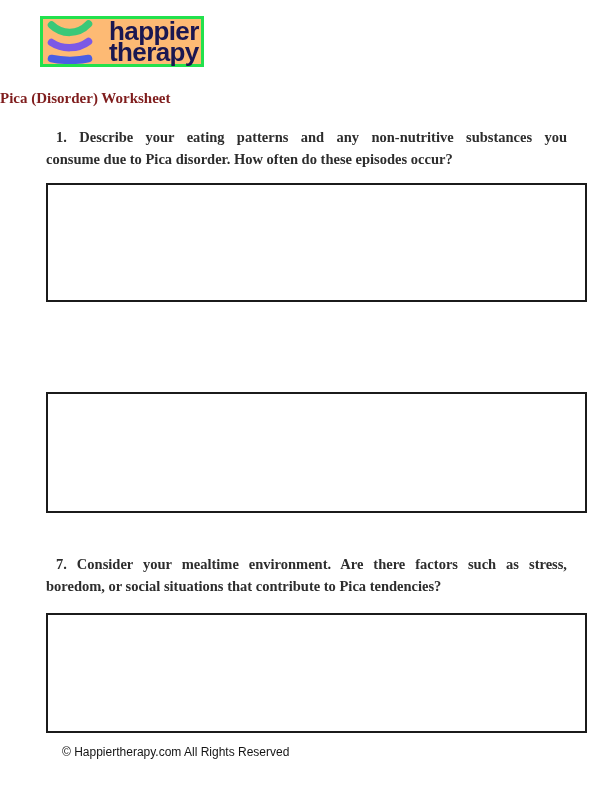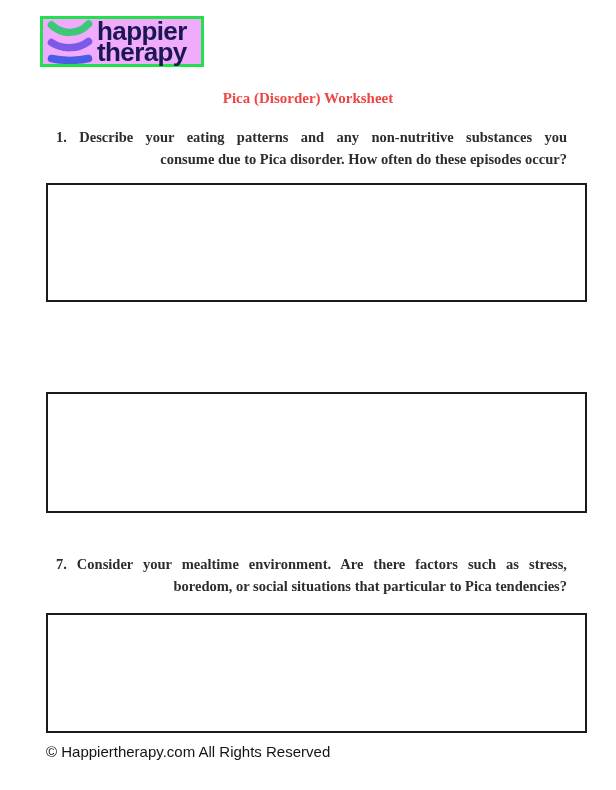--- a/index.html
+++ b/index.html
@@ -8,67 +8,67 @@
   .page {
     position: relative; width: 616px; height: 790px;
     background: #ffffff; overflow: hidden;
   }
 
   
   .logo-frame {
     position: absolute; left: 40px; top: 16px;
     width: 164px; height: 51px;
     border: 3px solid #23e14d;
-    background: #f0abfc;
-    display: flex; align-items: center;
+    background: #fdba74;
+    display: flex; align-items: center; gap: 12px;
   }
   .logo-waves { margin-left: 4px; flex: 0 0 auto; display: block; }
   .logo-wordmark {
     margin-left: 4px;
     font-family: "Liberation Sans", sans-serif;
     font-weight: bold; font-size: 26px; line-height: 20.5px;
     letter-spacing: -0.6px; color: #1a1751;
     white-space: nowrap;
   }
 
   
   .title {
     position: absolute; left: 0; top: 88px; width: 100%;
-    text-align: center;
+    text-align: left;
     font-weight: bold; font-size: 15px; line-height: 20px;
-    color: #ef4444;
+    color: #7f1d1d;
   }
 
   
   .question {
     position: absolute; left: 46px; width: 521px;
     font-weight: bold; font-size: 14.5px; line-height: 22px;
     color: #2d2d2d;
   }
   .q-line1 { text-align: justify; text-align-last: justify; white-space: normal; margin-left: 10px; }
-  .q-line2 { text-align: right; }
+  .q-line2 { text-align: left; }
   #q1 { top: 126px; }
   #q2 { top: 339px; }
   #q3 { top: 553px; }
 
   
   .answer-box {
     position: absolute; left: 46px; width: 541px;
     border: 2px solid #1b1b1b; background: #ffffff;
     cursor: text;
   }
   #box1 { top: 183px; height: 119px; }
   #box2 { top: 392px; height: 121px; }
   #box3 { top: 613px; height: 120px; }
 
   
   .footer {
-    position: absolute; left: 46px; top: 744px;
+    position: absolute; left: 62px; top: 744px;
     font-family: "Liberation Sans", sans-serif;
-    font-size: 15px; line-height: 16px; color: #141414;
+    font-size: 12px; line-height: 16px; color: #141414;
   }
 </style>
 </head>
 <body>
 
 <div class="page">
 
   <div class="logo-frame">
     <svg class="logo-waves" width="46" height="44" viewBox="0 0 46 44" aria-hidden="true">
       <path d="M4.5 5 C15 15, 31 15, 41.5 4" fill="none" stroke="#3bc878" stroke-width="7.5" stroke-linecap="round"></path>
@@ -86,19 +86,19 @@
   <div class="question" id="q1">
     <div class="q-line1">1. Describe your eating patterns and any non-nutritive substances you</div>
     <div class="q-line2">consume due to Pica disorder. How often do these episodes occur?</div>
   </div>
   <div class="answer-box" id="box1"></div>
 
   <div class="answer-box" id="box2"></div>
 
   <div class="question" id="q3">
     <div class="q-line1">7. Consider your mealtime environment. Are there factors such as stress,</div>
-    <div class="q-line2">boredom, or social situations that particular to Pica tendencies?</div>
+    <div class="q-line2">boredom, or social situations that contribute to Pica tendencies?</div>
   </div>
   <div class="answer-box" id="box3"></div>
 
   <div class="footer">© Happiertherapy.com All Rights Reserved</div>
 
 </div>
 
 </body></html>

